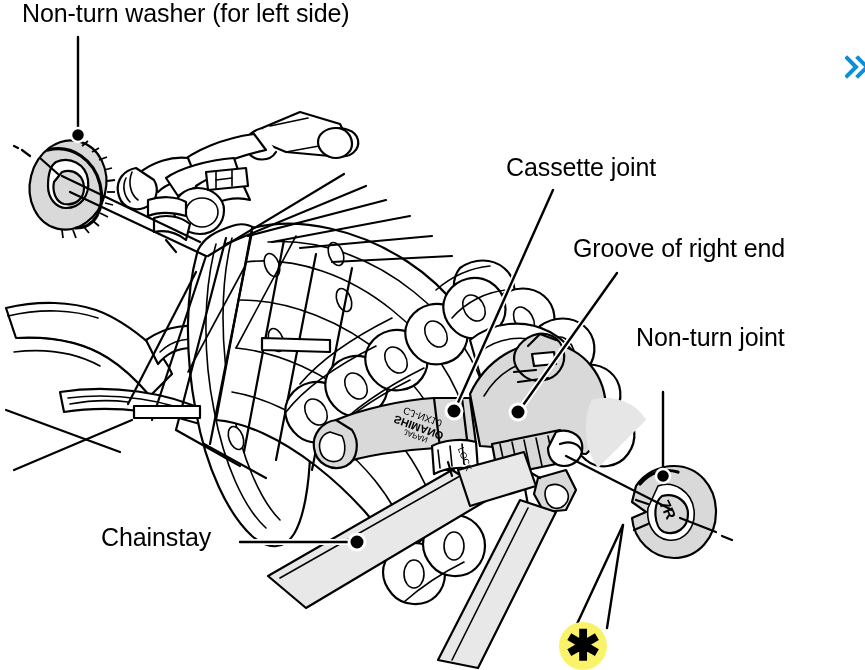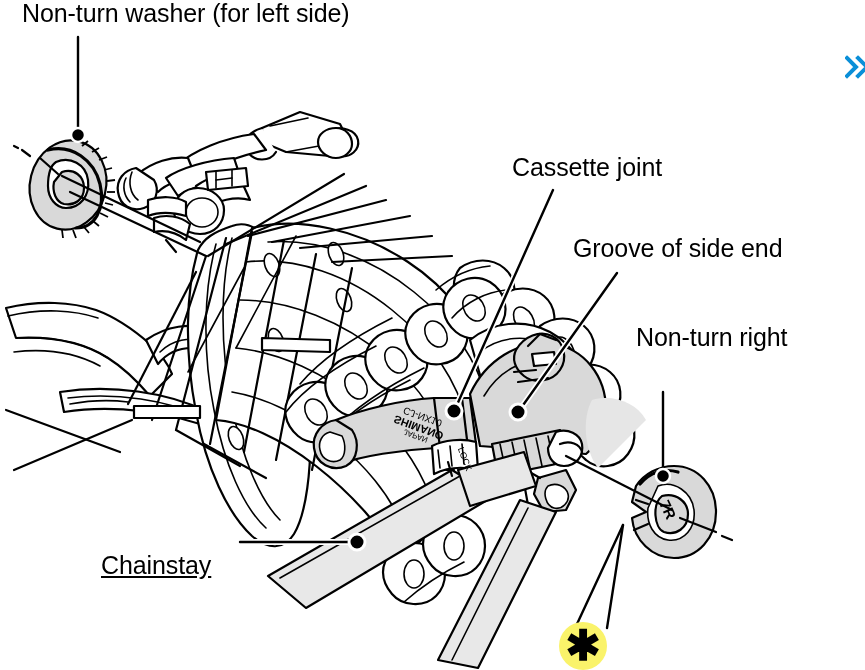--- a/index.html
+++ b/index.html
@@ -4,24 +4,24 @@
 <style>
   html,body{margin:0;padding:0;background:#ffffff;}
   body{width:865px;height:670px;overflow:hidden;
        font-family:"Liberation Sans",sans-serif;color:#000;}
   #stage{position:relative;width:865px;height:670px;background:#fff;}
   svg.layer{position:absolute;left:0;top:0;width:865px;height:670px;}
   .lbl{position:absolute;font-family:"Liberation Sans",sans-serif;
        font-size:25px;line-height:30px;color:#000;white-space:nowrap;
        letter-spacing:-0.1px;}
   #lbl-left-washer{left:22px;top:-2px;}
-  #lbl-cassette{left:506px;top:152px;margin-left:6px;}
+  #lbl-cassette{left:506px;top:152px;}
   #lbl-groove{left:573px;top:233px;}
   #lbl-right-washer{left:636px;top:322px;}
-  #lbl-chainstay{left:101px;top:550px;text-decoration:underline;}
+  #lbl-chainstay{left:101px;top:522px;}
   #chev{position:absolute;left:845px;top:54px;width:24px;height:26px;}
 </style>
 </head>
 <body>
 
 <div id="stage">
 
   <svg class="layer" viewBox="0 0 865 670">
     <defs>
       <style>
@@ -384,24 +384,24 @@
         <text x="583" y="660" text-anchor="middle" font-family="Liberation Sans, sans-serif" font-size="42" font-weight="bold" fill="#000">✱</text>
       </g>
 
     </g>
   </svg>
 
   <div class="lbl" id="lbl-left-washer">Non-turn washer (for left side)</div>
 
   <div class="lbl" id="lbl-cassette">Cassette joint</div>
 
-  <div class="lbl" id="lbl-groove">Groove of side end</div>
+  <div class="lbl" id="lbl-groove">Groove of right end</div>
 
   <div class="lbl" id="lbl-right-washer">
-    <div>Non-turn right</div>
+    <div>Non-turn joint</div>
   </div>
 
   <div class="lbl" id="lbl-chainstay">Chainstay</div>
 
   <svg id="chev" viewBox="0 0 24 26">
     <path d="M2 4 L 11 13 L 2 22" fill="none" stroke="#0a8fd8" stroke-width="4" stroke-linecap="square" stroke-linejoin="miter"></path>
     <path d="M13 4 L 22 13 L 13 22" fill="none" stroke="#0a8fd8" stroke-width="4" stroke-linecap="square" stroke-linejoin="miter"></path>
   </svg>
 
 </div>

